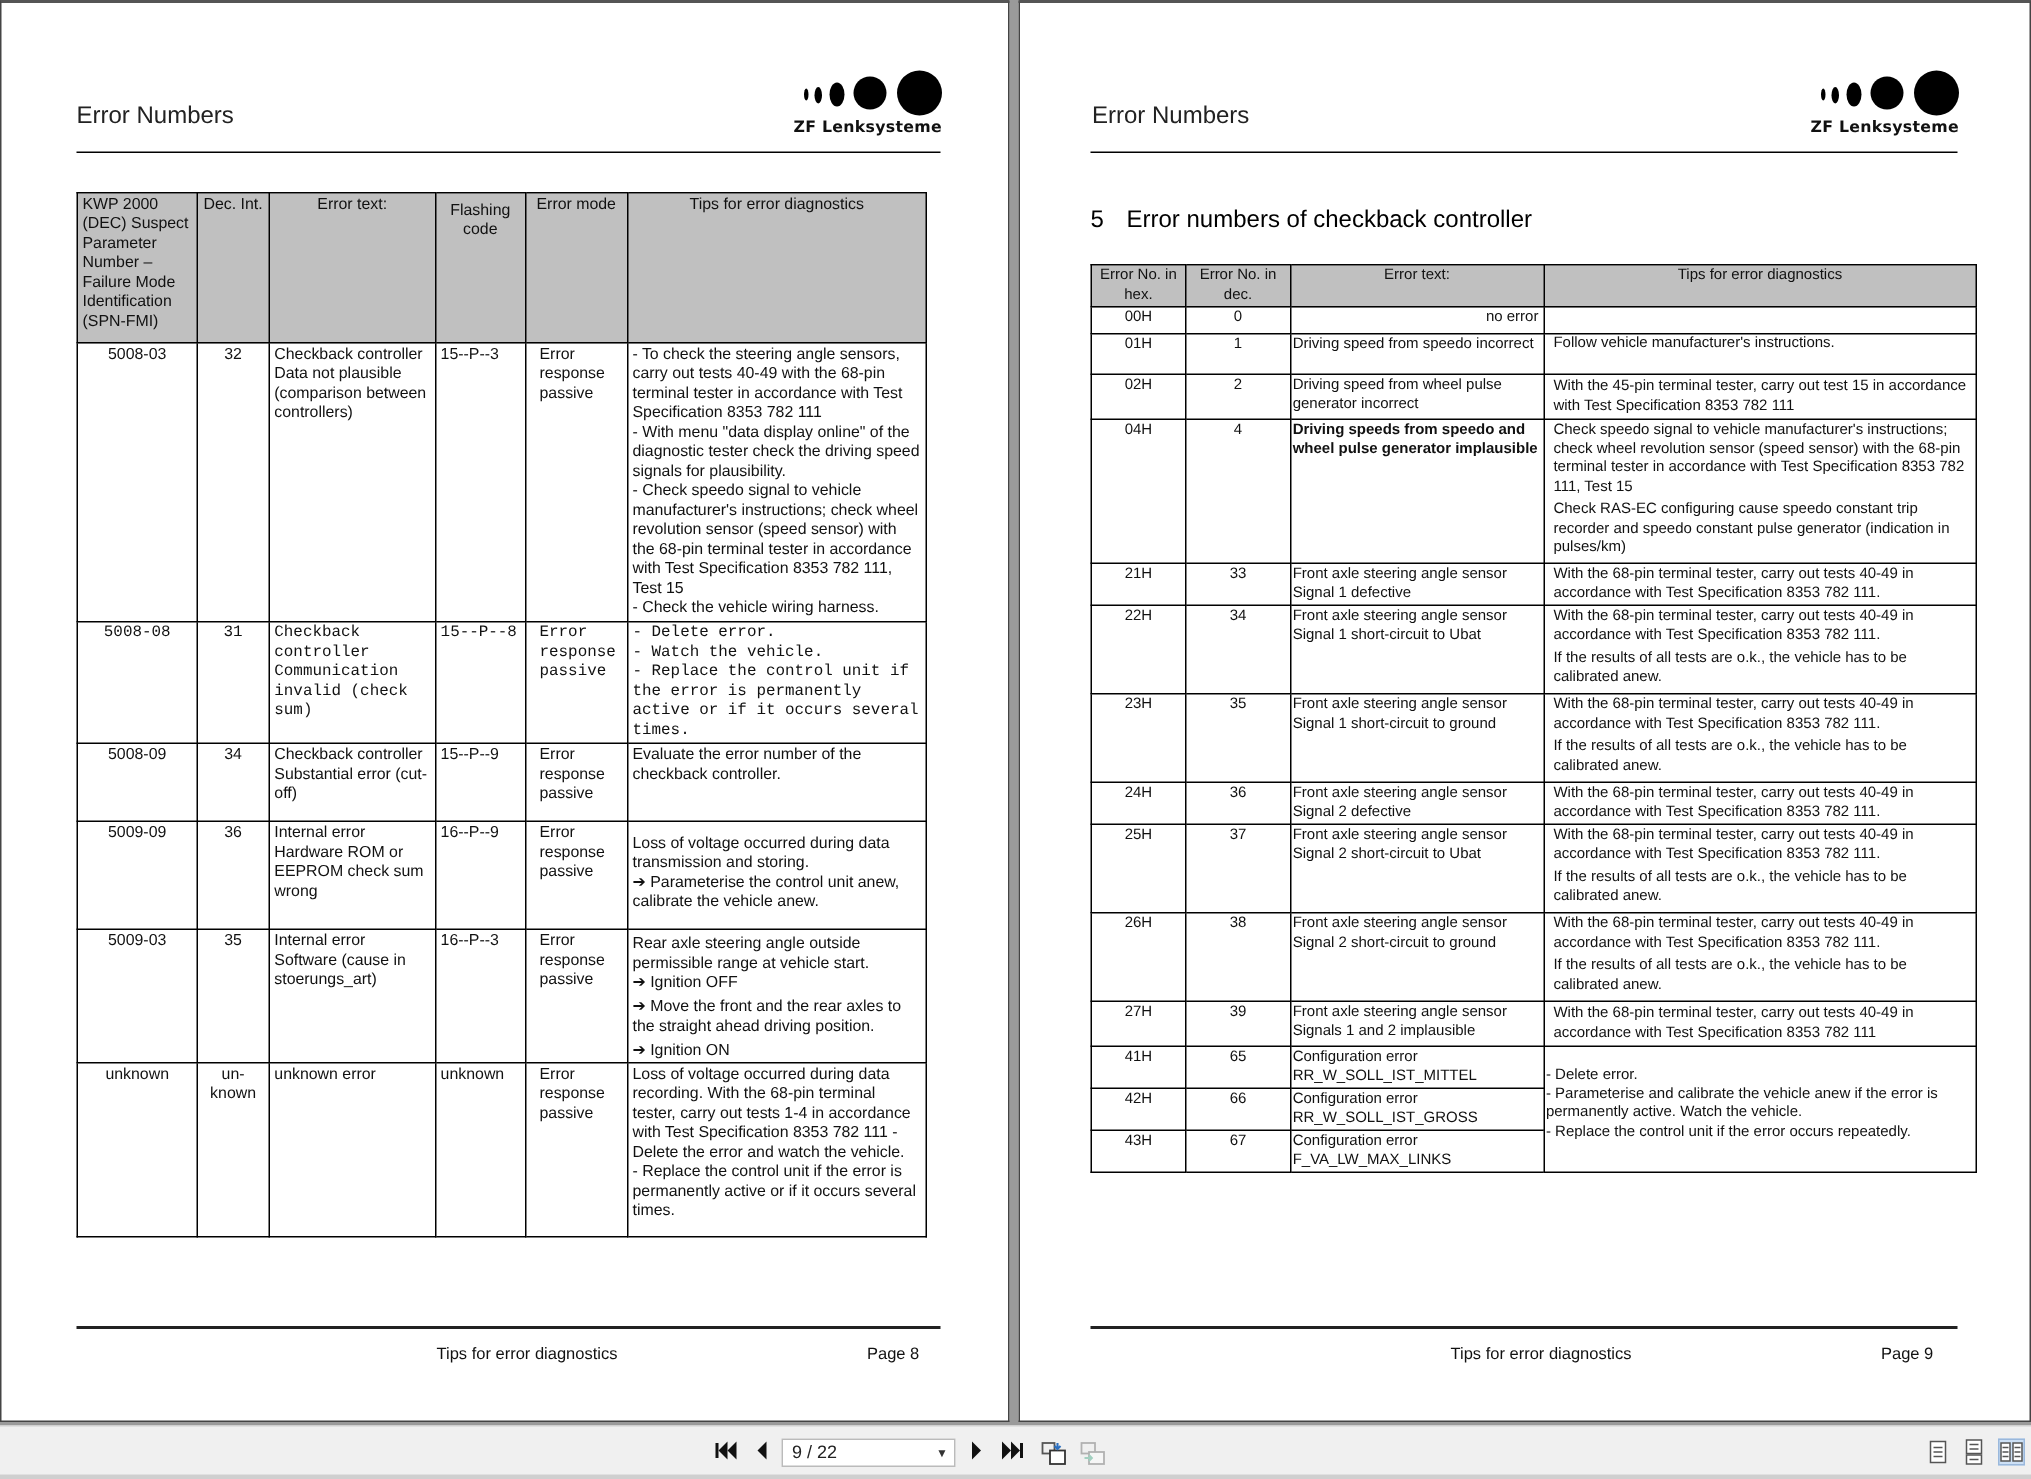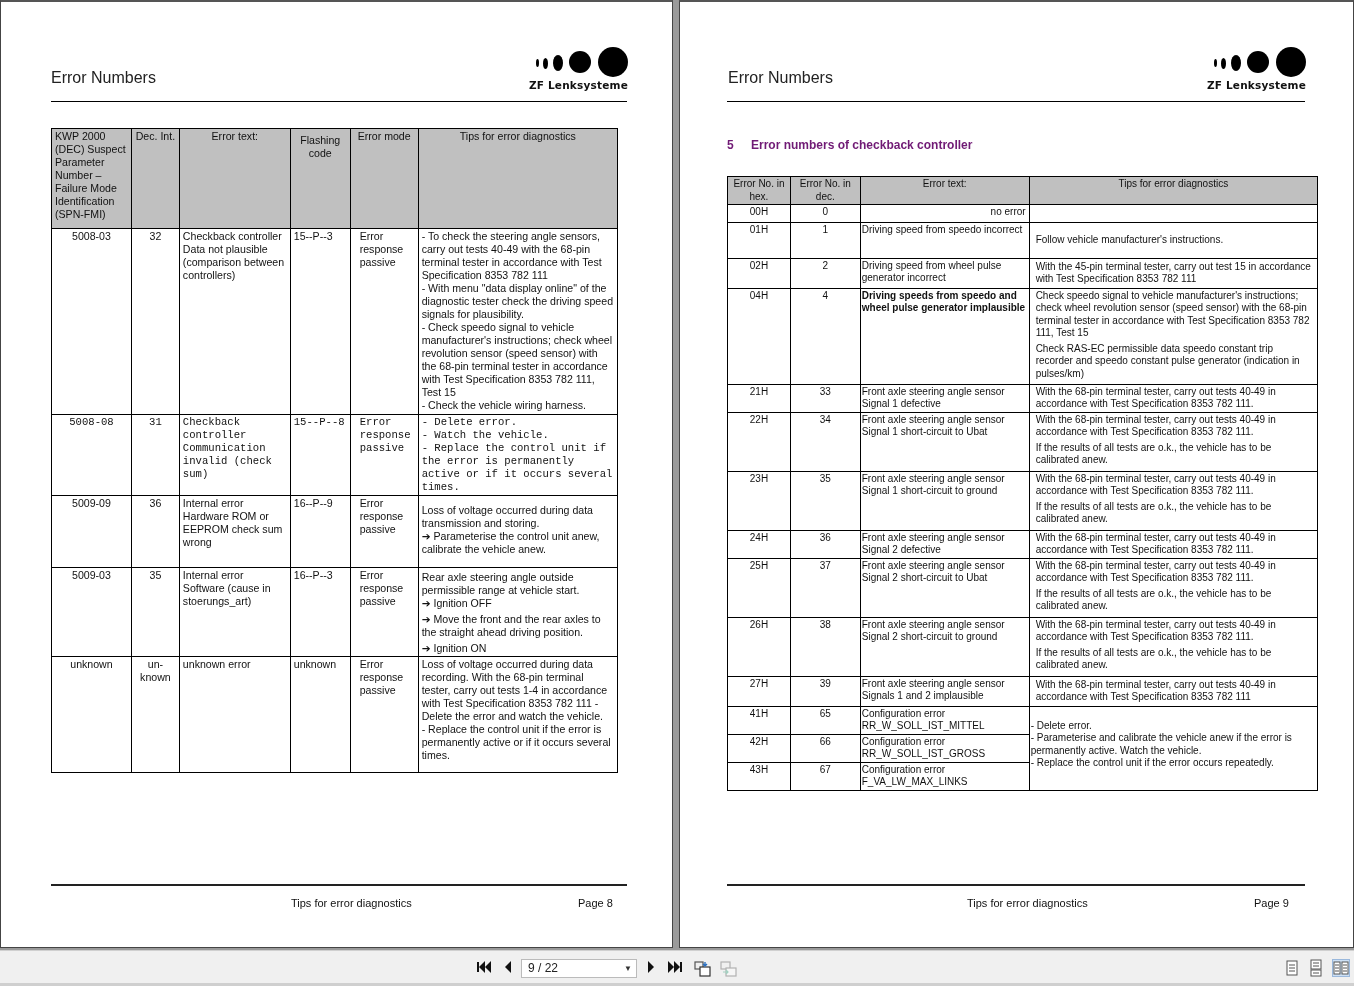--- a/index.html
+++ b/index.html
@@ -30,21 +30,21 @@
   table.err td, table.err th { border:1px solid #000; vertical-align:top; padding:1px 3px; font-weight:normal; }
   table.err th { background:#c0c0c0; }
   .c { text-align:center; }
   .l { text-align:left; }
   .tip p { margin:0; }
   .tip p + p.gap { margin-top:3px; }
 
   #tbl-left { left:50px; top:126px; width:567px; }
   #tbl-right { left:727px; top:176px; width:591px; font-size:10px; line-height:12.5px; }
 
-  .sec-title { position:absolute; left:727px; top:138px; font-size:12px; font-weight:bold; color:#701a75; }
+  .sec-title { position:absolute; left:727px; top:138px; font-size:16px; font-weight:normal; color:#000000; }
   .sec-title .num { display:inline-block; width:24px; }
 
   
   .toolbar { position:absolute; left:0; top:950px; width:1354px; height:36px; background:#f0f0f0; border-top:1px solid #d0d0d0; }
   .tb-btn { position:absolute; top:9px; height:18px; font-size:13px; color:#111; text-align:center; line-height:18px; cursor:pointer; }
   .pg-box { position:absolute; left:521px; top:8px; width:116px; height:19px; background:#fff; border:1px solid #bbb; box-sizing:border-box; font-size:12px; line-height:17px; padding-left:6px; color:#222; }
   .pg-box .caret { position:absolute; right:4px; top:0; font-size:8px; color:#333; }
   .view-btn { position:absolute; top:8px; width:18px; height:18px; box-sizing:border-box; }
   .bottom-strip { position:absolute; left:0; top:983px; width:1354px; height:3px; background:#cfcfcf; }
 </style>
@@ -109,20 +109,33 @@
             <p>Communication invalid (check sum)</p>
           </td>
         <td>15--P--8</td>
         <td style="padding-left:9px;">Error response passive</td>
         <td class="tip">
             <p>- Delete error.</p>
             <p>- Watch the vehicle.</p>
             <p>- Replace the control unit if the error is permanently active or if it occurs several times.</p>
           </td>
       </tr>
+      <tr style="height:52px;">
+        <td class="c">5008-09</td>
+        <td class="c">34</td>
+        <td class="tip">
+            <p>Checkback controller</p>
+            <p>Substantial error (cut-off)</p>
+          </td>
+        <td>15--P--9</td>
+        <td style="padding-left:9px;">Error response passive</td>
+        <td class="tip">
+            <p>Evaluate the error number of the checkback controller.</p>
+          </td>
+      </tr>
       <tr style="height:72px;">
         <td class="c">5009-09</td>
         <td class="c">36</td>
         <td class="tip">
             <p>Internal error</p>
             <p>Hardware ROM or EEPROM check sum wrong</p>
           </td>
         <td>16--P--9</td>
         <td style="padding-left:9px;">Error response passive</td>
         <td class="tip" style="padding-top:8px;">
@@ -209,35 +222,35 @@
     <tr style="height:18px;">
       <td class="c">00H</td>
       <td class="c">0</td>
       <td style="padding-left:1px;text-align:right;">no error</td>
       <td></td>
     </tr>
     <tr style="height:27px;">
       <td class="c">01H</td>
       <td class="c">1</td>
       <td style="padding-left:1px;">Driving speed from speedo incorrect</td>
-      <td style="padding:11px 6px;">Follow vehicle manufacturer's instructions.</td>
+      <td style="padding:0 6px;">Follow vehicle manufacturer's instructions.</td>
     </tr>
     <tr style="height:27px;">
       <td class="c">02H</td>
       <td class="c">2</td>
       <td style="padding-left:1px;">Driving speed from wheel pulse generator incorrect</td>
       <td style="padding:2px 6px;">With the 45-pin terminal tester, carry out test 15 in accordance with Test Specification 8353 782 111</td>
     </tr>
     <tr style="height:96px;">
       <td class="c">04H</td>
       <td class="c">4</td>
       <td style="padding-left:1px;font-weight:bold;">Driving speeds from speedo and wheel pulse generator implausible</td>
       <td class="tip" style="padding:1px 6px;">
           <p>Check speedo signal to vehicle manufacturer's instructions; check wheel revolution sensor (speed sensor) with the 68-pin terminal tester in accordance with Test Specification 8353 782 111, Test 15</p>
-          <p class="gap">Check RAS-EC permissible data speedo constant trip recorder and speedo constant pulse generator (indication in pulses/km)</p>
+          <p class="gap">Check RAS-EC configuring cause speedo constant trip recorder and speedo constant pulse generator (indication in pulses/km)</p>
         </td>
     </tr>
     <tr style="height:28px;">
       <td class="c">21H</td>
       <td class="c">33</td>
       <td class="tip" style="padding-left:1px;">
           <p>Front axle steering angle sensor</p>
           <p>Signal 1 defective</p>
         </td>
       <td style="padding:1px 6px;">With the 68-pin terminal tester, carry out tests 40-49 in accordance with Test Specification 8353 782 111.</td>

